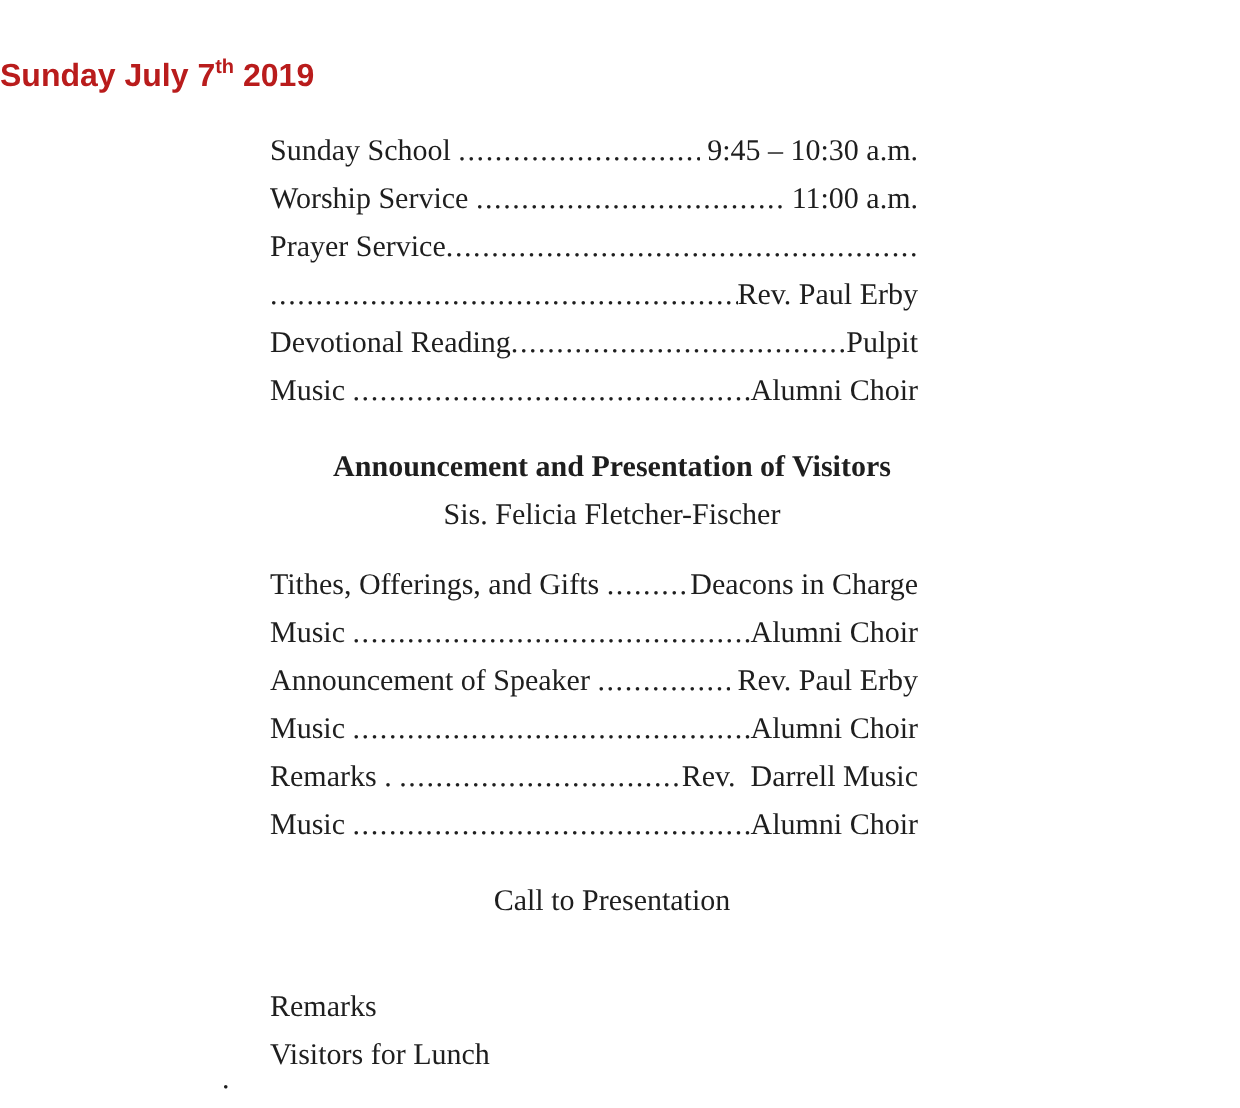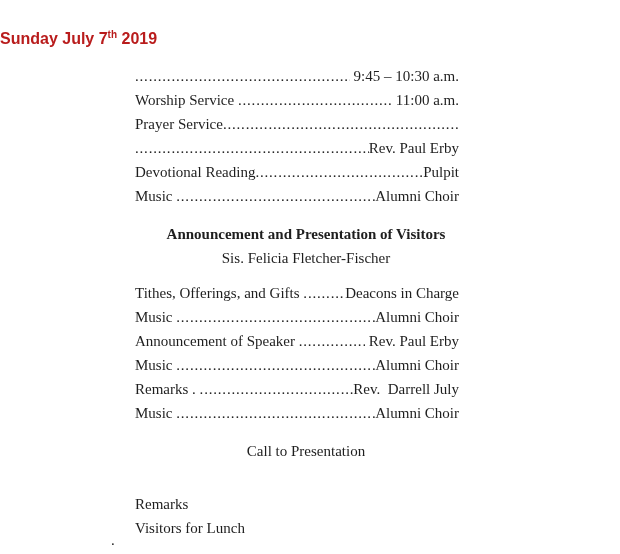--- a/index.html
+++ b/index.html
@@ -78,20 +78,21 @@
 </style>
 </head>
 <body>
 
 <div class="page">
 
   <div class="doc-title"><span>Sunday July 7</span><sup>th</sup><span> 2019</span></div>
 
   <div class="program-section section-1">
     <div class="row">
+        <span class="row-label">Sunday School </span>
         <span class="dot-leader">..............................................................................................................................</span>
         <span class="row-value"> 9:45 – 10:30 a.m.</span>
       </div>
     <div class="row">
         <span class="row-label">Worship Service </span>
         <span class="dot-leader">..............................................................................................................................</span>
         <span class="row-value"> 11:00 a.m.</span>
       </div>
     <div class="row">
         <span class="row-label">Prayer Service</span>
@@ -135,21 +136,21 @@
         <span class="row-value"> Rev. Paul Erby</span>
       </div>
     <div class="row">
         <span class="row-label">Music </span>
         <span class="dot-leader">..............................................................................................................................</span>
         <span class="row-value">Alumni Choir</span>
       </div>
     <div class="row">
         <span class="row-label">Remarks . </span>
         <span class="dot-leader">..............................................................................................................................</span>
-        <span class="row-value">Rev.  Darrell July</span>
+        <span class="row-value">Rev.  Darrell Music</span>
       </div>
     <div class="row">
         <span class="row-label">Music </span>
         <span class="dot-leader">..............................................................................................................................</span>
         <span class="row-value">Alumni Choir</span>
       </div>
   </div>
 
   <div class="centered-block discipleship-block">Call to Presentation</div>
 

